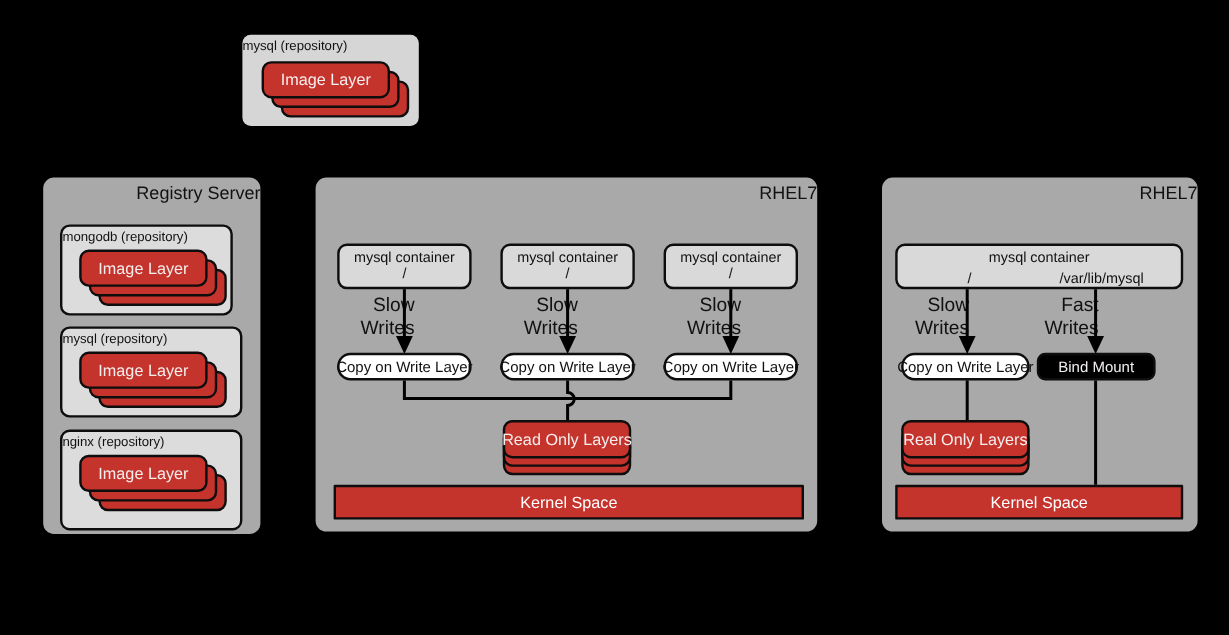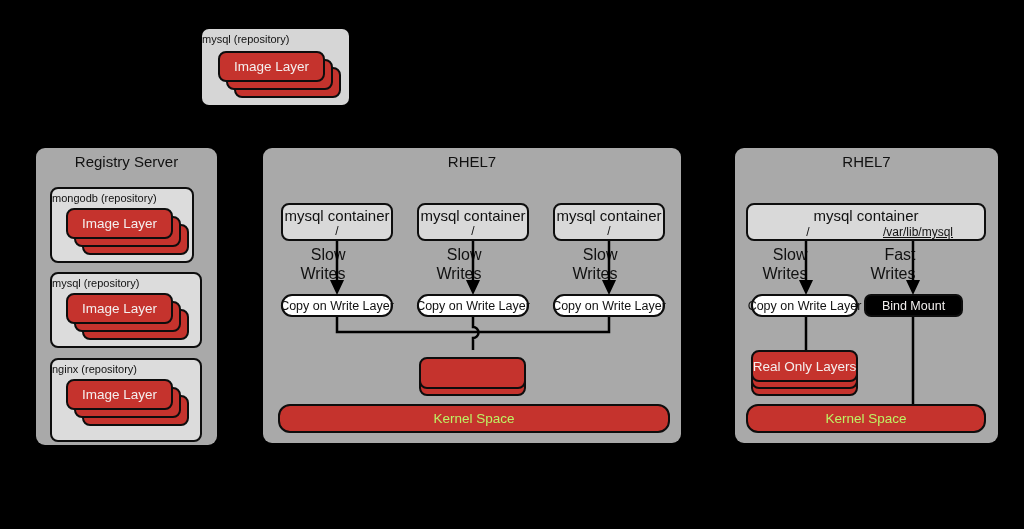--- a/index.html
+++ b/index.html
@@ -1,51 +1,51 @@
 <!DOCTYPE html>
 <html><head>
 <meta charset="utf-8">
 <style>
   html,body{margin:0;padding:0;background:#000;}
   .stage{
     position:relative;width:1024px;height:529px;background:#000;
     font-family:"Liberation Sans",sans-serif;overflow:hidden;color:#111;
   }
   .panel{position:absolute;background:#a9a9a9;border-radius:9px;}
-  .panel-title{position:absolute;top:5px;left:0;right:0;text-align:center;font-size:15px;color:#111;}
+  .panel-title{position:absolute;top:5px;left:0;right:0;text-align:right;font-size:15px;color:#111;}
   .toprepo{position:absolute;background:#d6d6d6;border-radius:7px;}
   .repobox{position:absolute;background:#dcdcdc;border:2px solid #0d0d0d;border-radius:8px;box-sizing:border-box;}
   .box-title{font-size:11px;color:#111;margin-top:3px;white-space:nowrap;}
   .layer-stack{position:absolute;}
   .layer-card{position:absolute;width:107px;height:31px;background:#c5332d;border:2px solid #0d0d0d;
     border-radius:8px;box-sizing:border-box;display:flex;align-items:center;justify-content:center;}
   .layer-card.back2{left:16px;top:16px;}
   .layer-card.back1{left:8px;top:8px;}
   .layer-card.front{left:0;top:0;}
   .layer-card span{color:#f4efee;font-size:13.5px;}
   .cbox{position:absolute;background:#d9d9d9;border:2px solid #0d0d0d;border-radius:8px;
     box-sizing:border-box;text-align:center;}
-  .cbox .ctitle{font-size:15px;margin-top:2px;white-space:nowrap;}
+  .cbox .ctitle{font-size:12px;margin-top:2px;white-space:nowrap;}
   .cbox .cmount{font-size:12px;margin-top:0px;}
   .mountspan{position:absolute;font-size:12px;text-align:center;top:20px;}
   .arrow-label{position:absolute;transform:translateX(-50%);text-align:right;font-size:16px;
     line-height:1.18;color:#111;white-space:pre-line;}
   .cow{position:absolute;background:#fff;border:2px solid #0d0d0d;border-radius:11px;box-sizing:border-box;
     display:flex;align-items:center;justify-content:center;font-size:12.5px;color:#111;white-space:nowrap;text-align:right;}
   .bindmount{position:absolute;background:#000;border:2px solid #0d0d0d;border-radius:7px;box-sizing:border-box;
     display:flex;align-items:center;justify-content:center;font-size:12.5px;color:#f2efee;white-space:nowrap;}
   .rostack{position:absolute;}
   .ro-card{position:absolute;left:0;width:107px;height:32px;background:#c5332d;border:2px solid #0d0d0d;
     border-radius:8px;box-sizing:border-box;display:flex;align-items:center;justify-content:center;}
   .ro-card.b2{top:14px;}
   .ro-card.b1{top:7px;}
   .ro-card.front{top:0;}
   .ro-card span{color:#f4efee;font-size:13.5px;white-space:nowrap;}
-  .kernel{position:absolute;background:#c5332d;border:2px solid #0d0d0d;border-radius:12px;box-sizing:border-box;
-    display:flex;align-items:center;justify-content:center;color:#bef264;font-size:13.5px;}
+  .kernel{position:absolute;background:#c5332d;border:2px solid #0d0d0d;border-radius:1px;box-sizing:border-box;
+    display:flex;align-items:center;justify-content:center;color:#ffffff;font-size:13.5px;}
   .wires{position:absolute;left:0;top:0;width:1024px;height:529px;pointer-events:none;}
 </style>
 </head>
 <body>
 
 <div class="stage">
 
   <div class="toprepo" style="left:202px;top:29px;width:147px;height:76px;">
     <div class="box-title" style="margin-top:4px;">mysql (repository)</div>
     <div class="layer-stack" style="left:16px;top:22px;">
@@ -123,34 +123,37 @@
     <div class="cow" style="left:154px;top:146px;width:112px;height:23px;">
         <span>Copy on Write Layer</span>
       </div>
     <div class="cow" style="left:290px;top:146px;width:112px;height:23px;">
         <span>Copy on Write Layer</span>
       </div>
 
     <div class="rostack" style="left:156px;top:202px;width:107px;height:46px;">
       <div class="ro-card b2"></div>
       <div class="ro-card b1"></div>
+      <div class="ro-card front">
+        <span>Read Only Layers</span>
+      </div>
     </div>
 
     <div class="kernel" style="left:15px;top:256px;width:392px;height:29px;">
       <span>Kernel Space</span>
     </div>
   </div>
 
   <div class="panel" style="left:735px;top:148px;width:263px;height:295px;">
     <div class="panel-title">RHEL7</div>
 
     <div class="cbox" style="left:11px;top:55px;width:240px;height:38px;">
       <div class="ctitle">mysql container</div>
       <span class="mountspan" style="left:0;width:120px;">/</span>
-      <span class="mountspan" style="left:100px;width:140px;text-decoration:underline;">/var/lib/mysql</span>
+      <span class="mountspan" style="left:100px;width:140px;">/var/lib/mysql</span>
     </div>
 
     <div class="arrow-label" style="left:50px;top:98px;">Slow
 Writes</div>
     <div class="arrow-label" style="left:158px;top:98px;">Fast
 Writes</div>
 
     <div class="cow" style="left:16px;top:146px;width:107px;height:23px;">
         <span>Copy on Write Layer</span>
       </div>

